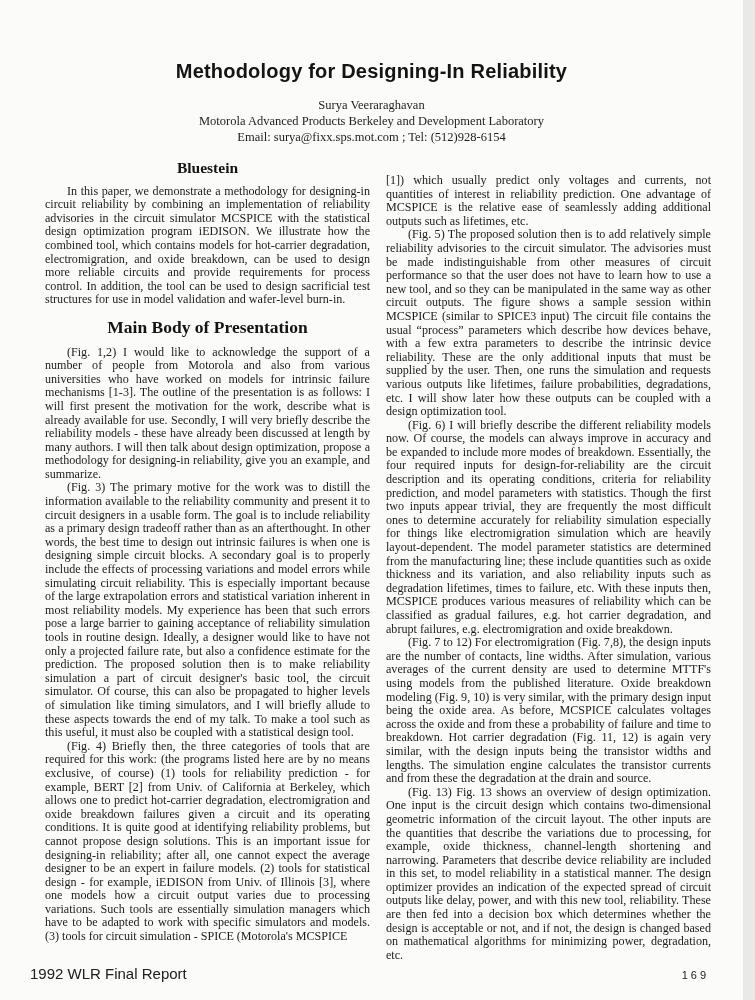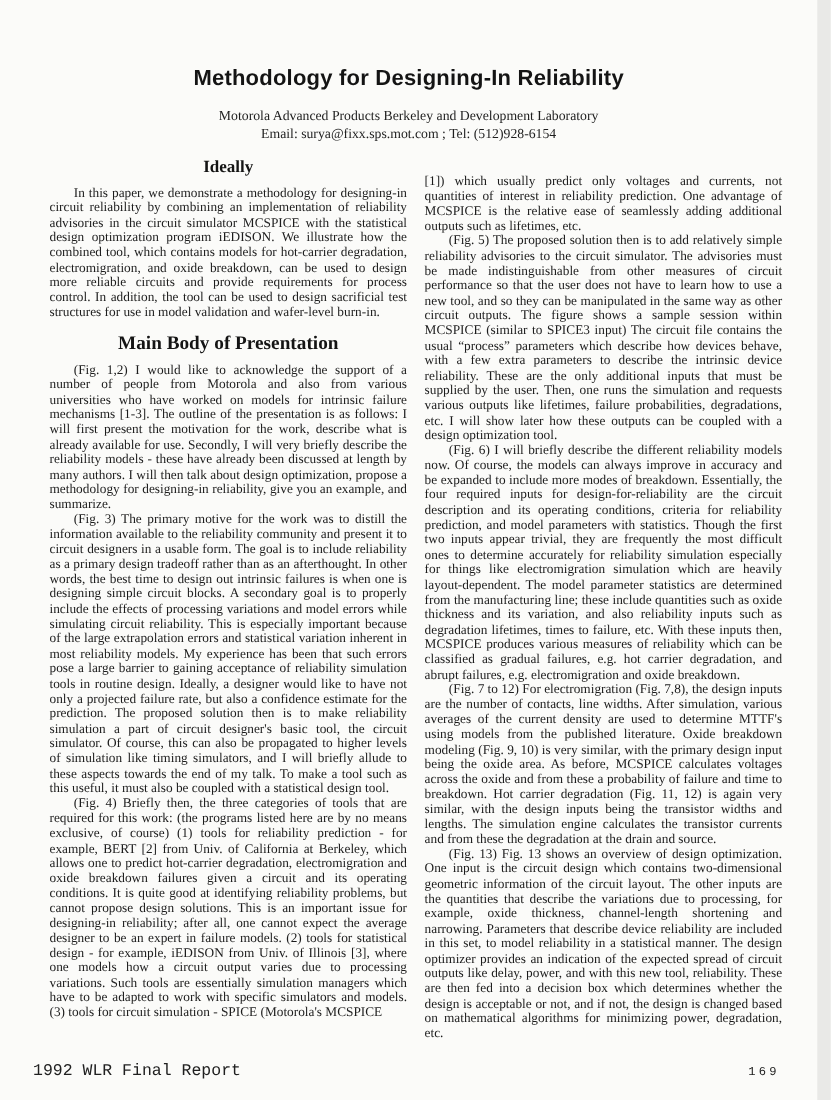--- a/index.html
+++ b/index.html
@@ -78,47 +78,48 @@
   
   .page-footer {
     position: absolute;
     left: 0;
     right: 0;
     bottom: 18px;
     display: flex;
     justify-content: space-between;
     align-items: baseline;
     padding: 0 34px 0 30px;
-    font-family: Liberation Mono, monospace;
+    font-family: Liberation Sans, sans-serif;
     font-weight: 400;
     font-size: 15px;
     color: #202020;
   }
   .page-number {
     letter-spacing: 3px;
     font-size: 11px;
   }
 </style>
 </head>
 <body>
 
 <div class="page">
 
   <header class="paper-header">
     <h1 class="paper-title">Methodology for Designing-In Reliability</h1>
     <div class="author-block">
+      <div>Surya Veeraraghavan</div>
       <div>Motorola Advanced Products Berkeley and Development Laboratory</div>
       <div>Email: surya@fixx.sps.mot.com   ; Tel:  (512)928-6154</div>
     </div>
   </header>
 
   <div class="columns">
 
     <div class="col left-col">
-      <h2 class="section-heading">Ideally</h2>
+      <h2 class="section-heading">Bluestein</h2>
       <p class="indent">In this paper, we demonstrate a methodology for designing-in circuit reliability by combining an implementation of reliability advisories in the circuit simulator MCSPICE with the statistical design optimization program iEDISON. We illustrate how the combined tool, which contains models for hot-carrier degradation, electromigration, and oxide breakdown, can be used to design more reliable circuits and provide requirements for process control. In addition, the tool can be used to design sacrificial test structures for use in model validation and wafer-level burn-in.</p>
       <h2 class="section-heading big">Main Body of Presentation</h2>
       <p class="indent">(Fig. 1,2) I would like to acknowledge the support of a number of people from Motorola and also from various universities who have worked on models for intrinsic failure mechanisms [1-3].  The outline of the presentation is as follows: I will first present the motivation for the work, describe what is already available for use. Secondly, I will very briefly describe the reliability models - these have already been discussed at length by many authors. I will then talk about design optimization, propose a methodology for designing-in reliability, give you an example, and summarize.</p>
       <p class="indent">(Fig. 3) The primary motive for the work was to distill the information available to the reliability community and present it to circuit designers in a usable form. The goal is to include reliability as a primary design tradeoff rather than as an afterthought. In other words, the best time to design out intrinsic failures is when one is designing simple circuit blocks. A secondary goal is to properly include the effects of processing variations and model errors while simulating circuit reliability. This is especially important because of the large extrapolation errors and statistical variation inherent in most reliability models. My experience has been that such errors pose a large barrier to gaining acceptance of reliability simulation tools in routine design. Ideally, a designer would like to have not only a projected failure rate, but also a confidence estimate for the prediction. The proposed solution then is to make reliability simulation a part of circuit designer's basic tool, the circuit simulator. Of course, this can also be propagated to higher levels of simulation like timing simulators, and I will briefly allude to these aspects towards the end of my talk. To make a tool such as this useful, it must also be coupled with a statistical design tool.</p>
       <p class="indent">(Fig. 4) Briefly then, the three categories of tools that are required for this work: (the programs listed here are by no means exclusive, of course) (1) tools for reliability prediction - for example, BERT [2] from Univ. of California at Berkeley, which allows one to predict hot-carrier degradation, electromigration and oxide breakdown failures given a circuit and its operating conditions. It is quite good at identifying reliability problems, but cannot propose design solutions. This is an important issue for designing-in reliability; after all, one cannot expect the average designer to be an expert in failure models. (2) tools for statistical design - for example, iEDISON from Univ. of Illinois [3], where one models how a circuit output varies due to processing variations. Such tools are essentially simulation managers which have to be adapted to work with specific simulators and models. (3) tools for circuit simulation - SPICE (Motorola's MCSPICE</p>
     </div>
 
     <div class="col right-col">
       <p class="no-indent">[1]) which usually predict only voltages and currents, not quantities of interest in reliability prediction. One advantage of MCSPICE is the relative ease of seamlessly adding additional outputs such as lifetimes, etc.</p>
       <p class="indent">(Fig. 5) The proposed solution then is to add relatively simple reliability advisories to the circuit simulator. The advisories must be made indistinguishable from other measures of circuit performance so that the user does not have to learn how to use a new tool, and so they can be manipulated in the same way as other circuit outputs. The figure shows a sample session within MCSPICE (similar to SPICE3 input) The circuit file contains the usual “process” parameters which describe how devices behave, with a few extra parameters to describe the intrinsic device reliability. These are the only additional inputs that must be supplied by the user. Then, one runs the simulation and requests various outputs like lifetimes, failure probabilities, degradations, etc. I will show later how these outputs can be coupled with a design optimization tool.</p>

